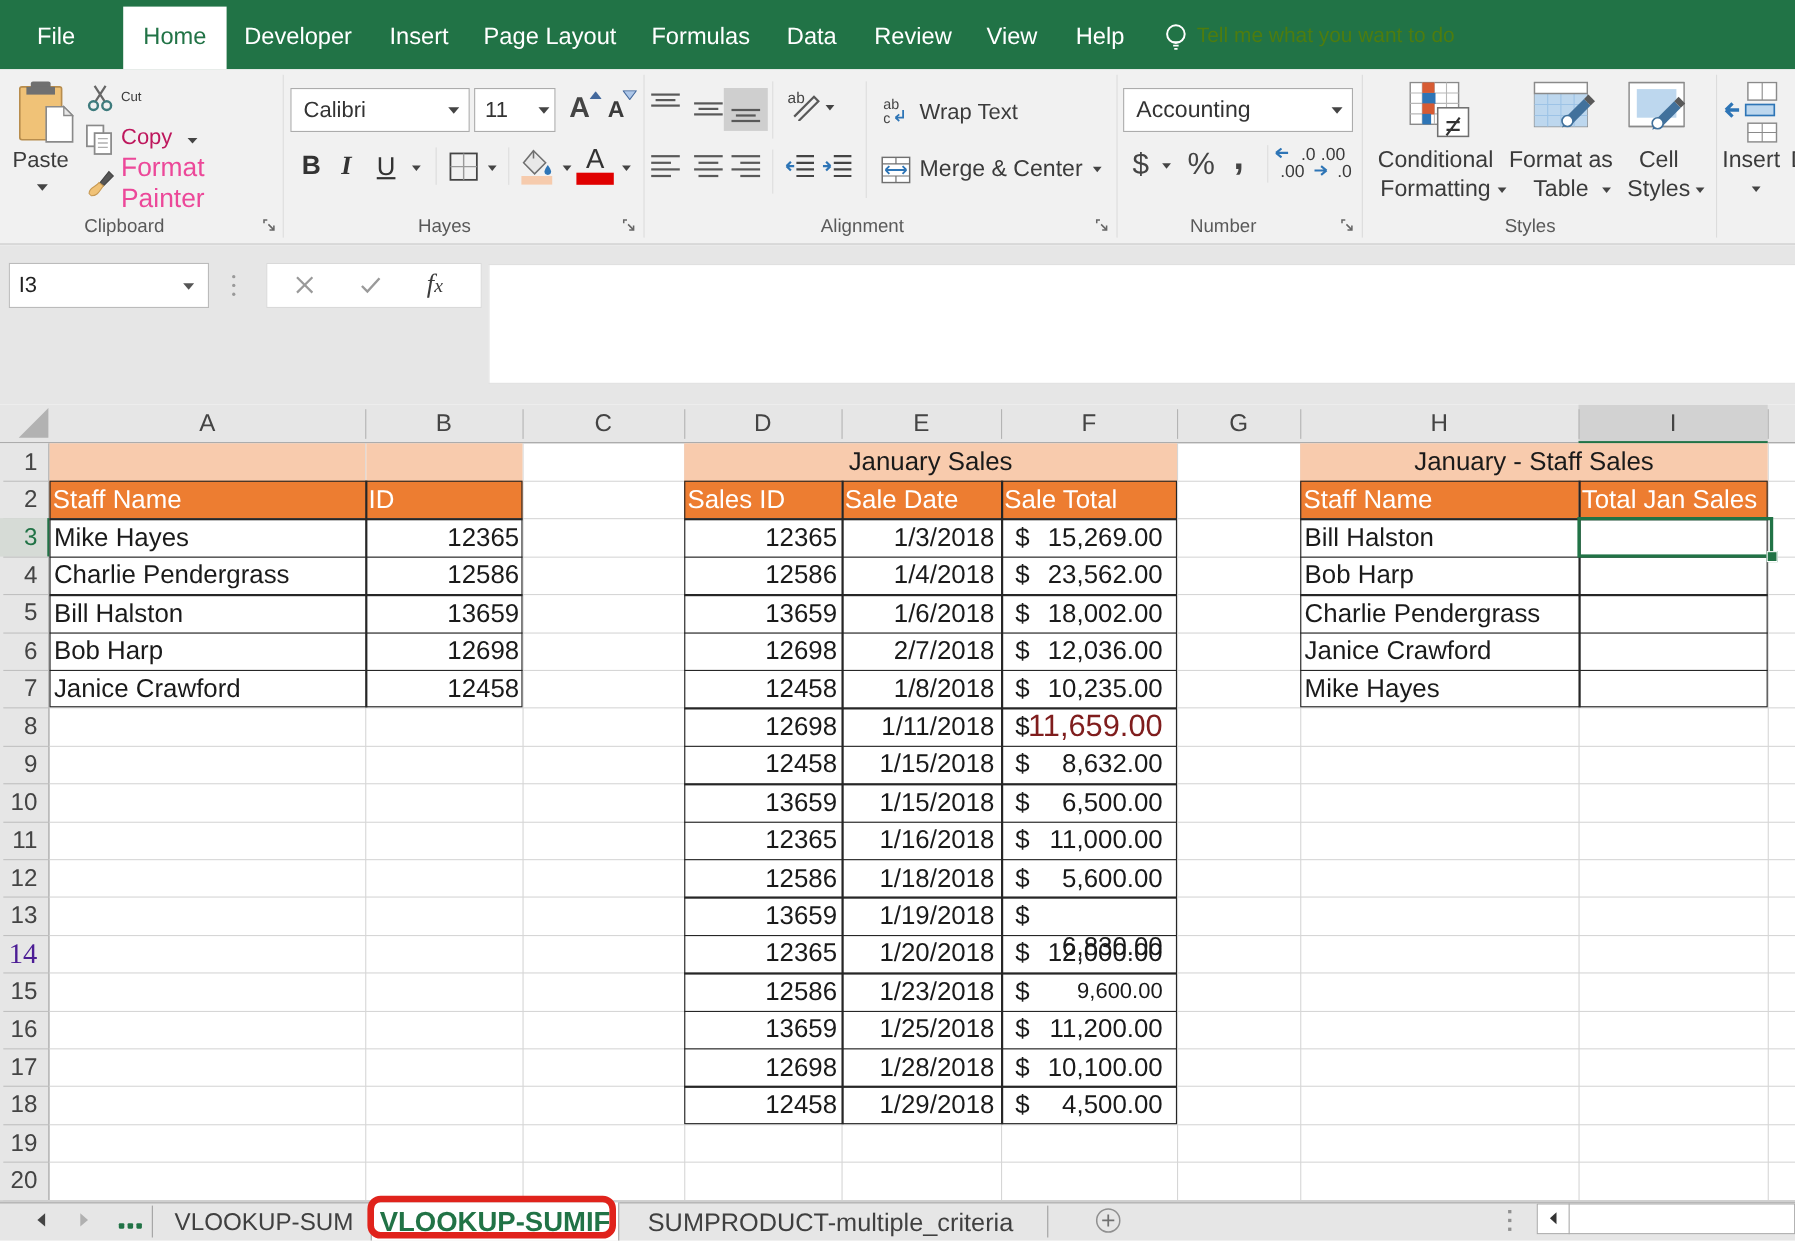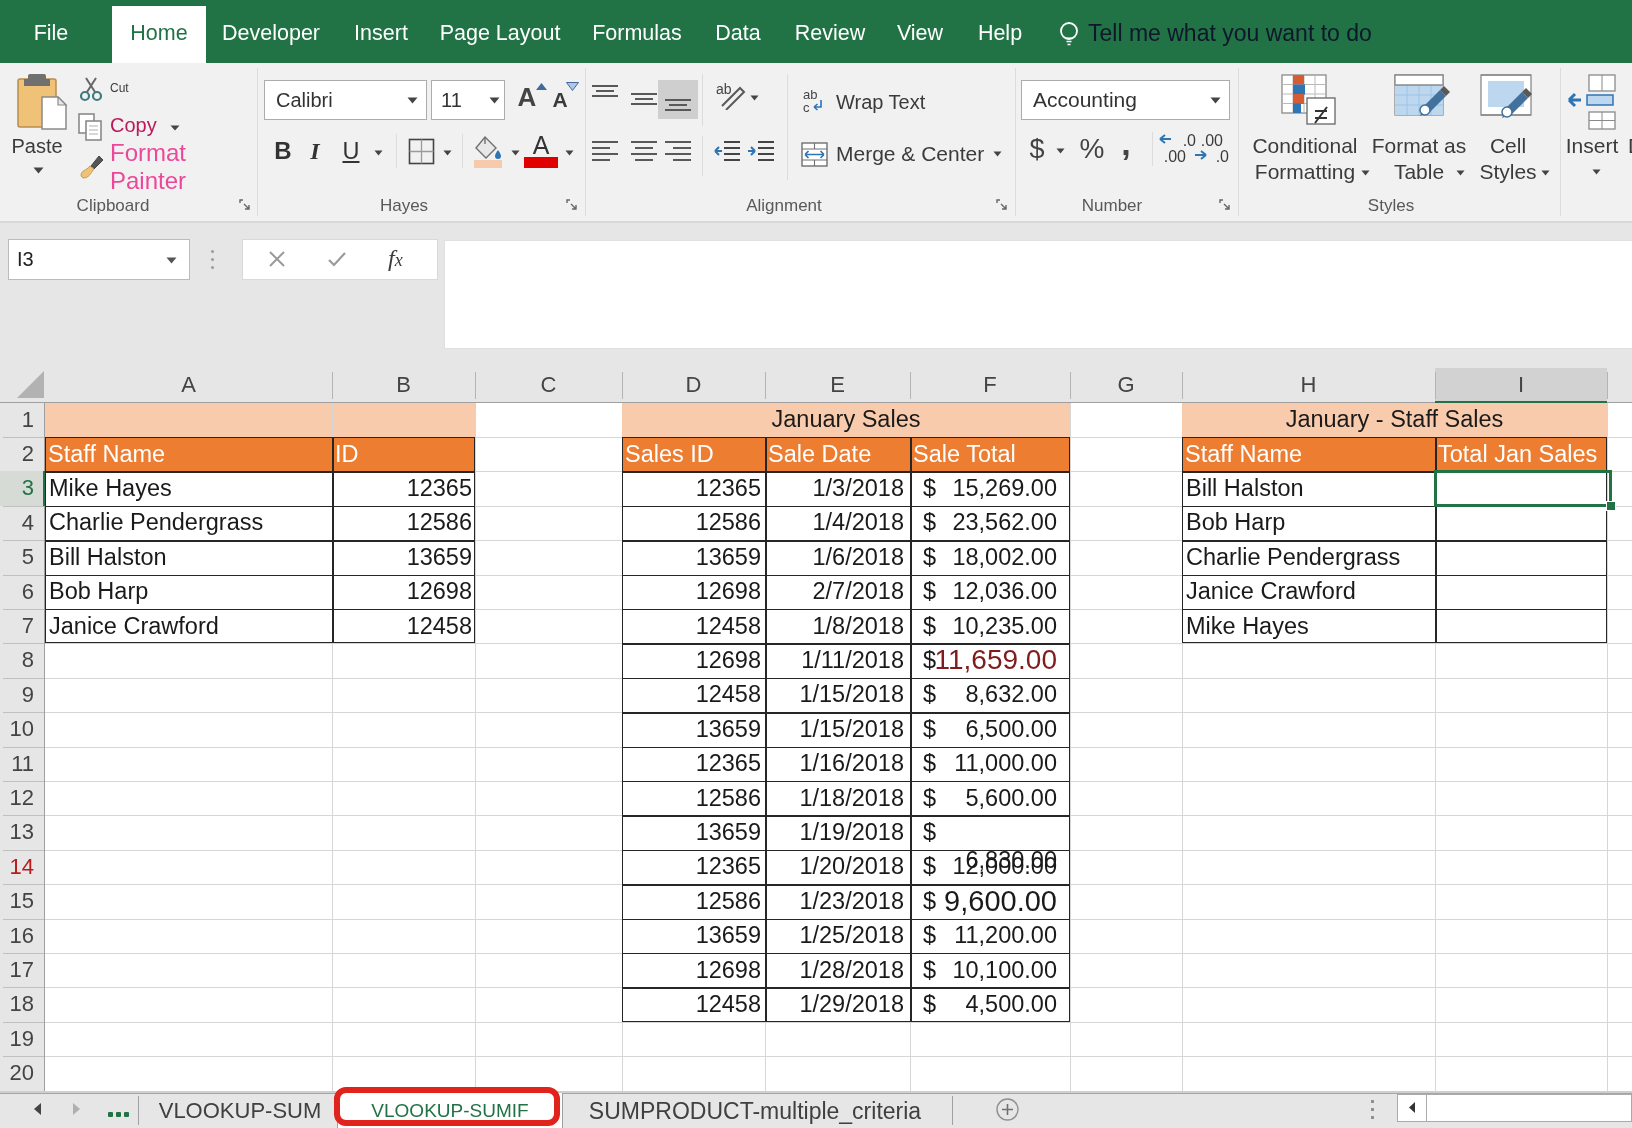--- a/index.html
+++ b/index.html
@@ -17,21 +17,21 @@
 <div class="ab ct" style="position:absolute;left:430px;top:8px;width:140px;height:50px;color:#fff;font-size:21.5px;font-weight:400;">Page Layout</div>
 <div class="ab ct" style="position:absolute;left:567px;top:8px;width:140px;height:50px;color:#fff;font-size:21.5px;font-weight:400;">Formulas</div>
 <div class="ab ct" style="position:absolute;left:668px;top:8px;width:140px;height:50px;color:#fff;font-size:21.5px;font-weight:400;">Data</div>
 <div class="ab ct" style="position:absolute;left:760px;top:8px;width:140px;height:50px;color:#fff;font-size:21.5px;font-weight:400;">Review</div>
 <div class="ab ct" style="position:absolute;left:850px;top:8px;width:140px;height:50px;color:#fff;font-size:21.5px;font-weight:400;">View</div>
 <div class="ab ct" style="position:absolute;left:930px;top:8px;width:140px;height:50px;color:#fff;font-size:21.5px;font-weight:400;">Help</div>
 <svg class="ab" style="left:1057px;top:20px;" width="24" height="28" viewBox="0 0 24 28">
 <circle cx="12" cy="11" r="8" fill="none" stroke="#fff" stroke-width="1.8"></circle>
 <path d="M9 18.2 L15 18.2 M9.5 21.5 L14.5 21.5 M10.5 24.5 L13.5 24.5" stroke="#fff" stroke-width="1.6" fill="none"></path>
 </svg>
-<div class="ab lt" style="position:absolute;left:1088px;top:8px;width:400px;height:50px;color:#0f172a;font-size:23px;text-align:center;">Tell me what you want to do</div>
+<div class="ab lt" style="position:absolute;left:1088px;top:8px;width:400px;height:50px;color:#4d7c0f;font-size:19px;text-align:center;">Tell me what you want to do</div>
 <div class="ab" style="position:absolute;left:0px;top:63px;width:1632px;height:159px;background:#f1f1f1;"></div>
 <div class="ab" style="position:absolute;left:0px;top:221px;width:1632px;height:2px;background:#d8d8d8;"></div>
 <div class="ab" style="position:absolute;left:257px;top:68px;width:1px;height:148px;background:#dcdcdc;"></div>
 <div class="ab" style="position:absolute;left:585px;top:68px;width:1px;height:148px;background:#dcdcdc;"></div>
 <div class="ab" style="position:absolute;left:1015px;top:68px;width:1px;height:148px;background:#dcdcdc;"></div>
 <div class="ab" style="position:absolute;left:1238px;top:68px;width:1px;height:148px;background:#dcdcdc;"></div>
 <div class="ab" style="position:absolute;left:1560px;top:68px;width:1px;height:148px;background:#dcdcdc;"></div>
 <div class="ab ct" style="position:absolute;left:33px;top:197px;width:160px;height:18px;color:#595959;font-size:17px;">Clipboard</div>
 <div class="ab ct" style="position:absolute;left:324px;top:197px;width:160px;height:18px;color:#595959;font-size:17px;">Hayes</div>
 <div class="ab ct" style="position:absolute;left:704px;top:197px;width:160px;height:18px;color:#595959;font-size:17px;">Alignment</div>
@@ -322,21 +322,21 @@
 <div class="ab rt" style="position:absolute;left:0px;top:678.7px;width:34px;height:32.4px;color:#444;font-size:22px;">9</div>
 <div class="ab" style="position:absolute;left:3px;top:712.0999999999999px;width:41px;height:1px;background:#c0c0c0;"></div>
 <div class="ab rt" style="position:absolute;left:0px;top:713.0999999999999px;width:34px;height:32.4px;color:#444;font-size:22px;">10</div>
 <div class="ab" style="position:absolute;left:3px;top:746.5px;width:41px;height:1px;background:#c0c0c0;"></div>
 <div class="ab rt" style="position:absolute;left:0px;top:747.5px;width:34px;height:32.4px;color:#444;font-size:22px;">11</div>
 <div class="ab" style="position:absolute;left:3px;top:780.9px;width:41px;height:1px;background:#c0c0c0;"></div>
 <div class="ab rt" style="position:absolute;left:0px;top:781.9px;width:34px;height:32.4px;color:#444;font-size:22px;">12</div>
 <div class="ab" style="position:absolute;left:3px;top:815.3px;width:41px;height:1px;background:#c0c0c0;"></div>
 <div class="ab rt" style="position:absolute;left:0px;top:816.3px;width:34px;height:32.4px;color:#444;font-size:22px;">13</div>
 <div class="ab" style="position:absolute;left:3px;top:849.7px;width:41px;height:1px;background:#c0c0c0;"></div>
-<div class="ab rt" style="position:absolute;left:0px;top:850.7px;width:34px;height:32.4px;color:#b91c1c;font-size:22px;">14</div>
+<div class="ab rt" style="position:absolute;left:0px;top:850.7px;width:34px;height:32.4px;color:#4c1d95;font-size:26px;font-family:Liberation Serif, serif;">14</div>
 <div class="ab" style="position:absolute;left:3px;top:884.0999999999999px;width:41px;height:1px;background:#c0c0c0;"></div>
 <div class="ab rt" style="position:absolute;left:0px;top:885.0999999999999px;width:34px;height:32.4px;color:#444;font-size:22px;">15</div>
 <div class="ab" style="position:absolute;left:3px;top:918.5px;width:41px;height:1px;background:#c0c0c0;"></div>
 <div class="ab rt" style="position:absolute;left:0px;top:919.5px;width:34px;height:32.4px;color:#444;font-size:22px;">16</div>
 <div class="ab" style="position:absolute;left:3px;top:952.9px;width:41px;height:1px;background:#c0c0c0;"></div>
 <div class="ab rt" style="position:absolute;left:0px;top:953.9px;width:34px;height:32.4px;color:#444;font-size:22px;">17</div>
 <div class="ab" style="position:absolute;left:3px;top:987.3px;width:41px;height:1px;background:#c0c0c0;"></div>
 <div class="ab rt" style="position:absolute;left:0px;top:988.3px;width:34px;height:32.4px;color:#444;font-size:22px;">18</div>
 <div class="ab" style="position:absolute;left:3px;top:1021.6999999999999px;width:41px;height:1px;background:#c0c0c0;"></div>
 <div class="ab rt" style="position:absolute;left:0px;top:1022.6999999999999px;width:34px;height:32.4px;color:#444;font-size:22px;">19</div>
@@ -439,21 +439,21 @@
 <div class="ab rt" style="position:absolute;left:765px;top:815.3px;width:139px;height:34.4px;color:#1a1a1a;font-size:23.5px;">1/19/2018</div>
 <div class="ab lt" style="position:absolute;left:923px;top:815.3px;width:20px;height:34.4px;color:#1a1a1a;font-size:23.5px;">$</div>
 <div class="ab rt" style="position:absolute;left:910px;top:815.3px;width:147px;height:34.4px;color:#1a1a1a;font-size:23.5px;margin-top:28px;">6,830.00</div>
 <div class="ab rt" style="position:absolute;left:622px;top:849.7px;width:139px;height:34.4px;color:#1a1a1a;font-size:23.5px;">12365</div>
 <div class="ab rt" style="position:absolute;left:765px;top:849.7px;width:139px;height:34.4px;color:#1a1a1a;font-size:23.5px;">1/20/2018</div>
 <div class="ab lt" style="position:absolute;left:923px;top:849.7px;width:20px;height:34.4px;color:#1a1a1a;font-size:23.5px;">$</div>
 <div class="ab rt" style="position:absolute;left:910px;top:849.7px;width:147px;height:34.4px;color:#1a1a1a;font-size:23.5px;">12,000.00</div>
 <div class="ab rt" style="position:absolute;left:622px;top:884.0999999999999px;width:139px;height:34.4px;color:#1a1a1a;font-size:23.5px;">12586</div>
 <div class="ab rt" style="position:absolute;left:765px;top:884.0999999999999px;width:139px;height:34.4px;color:#1a1a1a;font-size:23.5px;">1/23/2018</div>
 <div class="ab lt" style="position:absolute;left:923px;top:884.0999999999999px;width:20px;height:34.4px;color:#1a1a1a;font-size:23.5px;">$</div>
-<div class="ab rt" style="position:absolute;left:910px;top:884.0999999999999px;width:147px;height:34.4px;color:#1a1a1a;font-size:29px;">9,600.00</div>
+<div class="ab rt" style="position:absolute;left:910px;top:884.0999999999999px;width:147px;height:34.4px;color:#1a1a1a;font-size:20px;">9,600.00</div>
 <div class="ab rt" style="position:absolute;left:622px;top:918.5px;width:139px;height:34.4px;color:#1a1a1a;font-size:23.5px;">13659</div>
 <div class="ab rt" style="position:absolute;left:765px;top:918.5px;width:139px;height:34.4px;color:#1a1a1a;font-size:23.5px;">1/25/2018</div>
 <div class="ab lt" style="position:absolute;left:923px;top:918.5px;width:20px;height:34.4px;color:#1a1a1a;font-size:23.5px;">$</div>
 <div class="ab rt" style="position:absolute;left:910px;top:918.5px;width:147px;height:34.4px;color:#1a1a1a;font-size:23.5px;">11,200.00</div>
 <div class="ab rt" style="position:absolute;left:622px;top:952.9px;width:139px;height:34.4px;color:#1a1a1a;font-size:23.5px;">12698</div>
 <div class="ab rt" style="position:absolute;left:765px;top:952.9px;width:139px;height:34.4px;color:#1a1a1a;font-size:23.5px;">1/28/2018</div>
 <div class="ab lt" style="position:absolute;left:923px;top:952.9px;width:20px;height:34.4px;color:#1a1a1a;font-size:23.5px;">$</div>
 <div class="ab rt" style="position:absolute;left:910px;top:952.9px;width:147px;height:34.4px;color:#1a1a1a;font-size:23.5px;">10,100.00</div>
 <div class="ab rt" style="position:absolute;left:622px;top:987.3px;width:139px;height:34.4px;color:#1a1a1a;font-size:23.5px;">12458</div>
 <div class="ab rt" style="position:absolute;left:765px;top:987.3px;width:139px;height:34.4px;color:#1a1a1a;font-size:23.5px;">1/29/2018</div>
@@ -506,21 +506,21 @@
   </svg>
 <svg class="ab" style="left:71px;top:1101px;" width="12" height="16" viewBox="0 0 12 16">
     <path d="M2 2 L9 8 L2 14 Z" fill="#b0b0b0"></path>
   </svg>
 <div class="ab" style="position:absolute;left:108px;top:1112px;width:5px;height:5px;background:#217346;border-radius:1px;"></div>
 <div class="ab" style="position:absolute;left:116px;top:1112px;width:5px;height:5px;background:#217346;border-radius:1px;"></div>
 <div class="ab" style="position:absolute;left:124px;top:1112px;width:5px;height:5px;background:#217346;border-radius:1px;"></div>
 <div class="ab" style="position:absolute;left:138px;top:1096px;width:1px;height:29px;background:#a0a0a0;"></div>
 <div class="ab ct" style="position:absolute;left:145px;top:1094px;width:190px;height:34px;color:#404040;font-size:22px;">VLOOKUP-SUM</div>
 <div class="ab" style="position:absolute;left:337px;top:1093px;width:226px;height:35px;background:#fff;border-left:1px solid #a0a0a0;border-right:1px solid #a0a0a0;"></div>
-<div class="ab ct" style="position:absolute;left:337px;top:1094px;width:226px;height:34px;color:#217346;font-size:19px;font-weight:normal;">VLOOKUP-SUMIF</div>
+<div class="ab ct" style="position:absolute;left:337px;top:1094px;width:226px;height:34px;color:#217346;font-size:25px;font-weight:bold;">VLOOKUP-SUMIF</div>
 <div class="ab ct" style="position:absolute;left:575px;top:1094px;width:360px;height:34px;color:#404040;font-size:23px;">SUMPRODUCT-multiple_criteria</div>
 <div class="ab" style="position:absolute;left:952px;top:1096px;width:1px;height:29px;background:#a0a0a0;"></div>
 <svg class="ab" style="left:996px;top:1098px;" width="23" height="23" viewBox="0 0 23 23">
 <circle cx="11.5" cy="11.5" r="10.5" fill="none" stroke="#909090" stroke-width="1.4"></circle>
 <path d="M11.5 6 V17 M6 11.5 H17" stroke="#707070" stroke-width="1.6"></path>
   </svg>
 <div class="ab" style="position:absolute;left:334px;top:1087px;width:226px;height:39px;border:6px solid #e0231c;border-radius:12px;"></div>
 <div class="ab" style="position:absolute;left:1371px;top:1100px;width:3px;height:3px;background:#909090;"></div>
 <div class="ab" style="position:absolute;left:1371px;top:1108px;width:3px;height:3px;background:#909090;"></div>
 <div class="ab" style="position:absolute;left:1371px;top:1116px;width:3px;height:3px;background:#909090;"></div>

